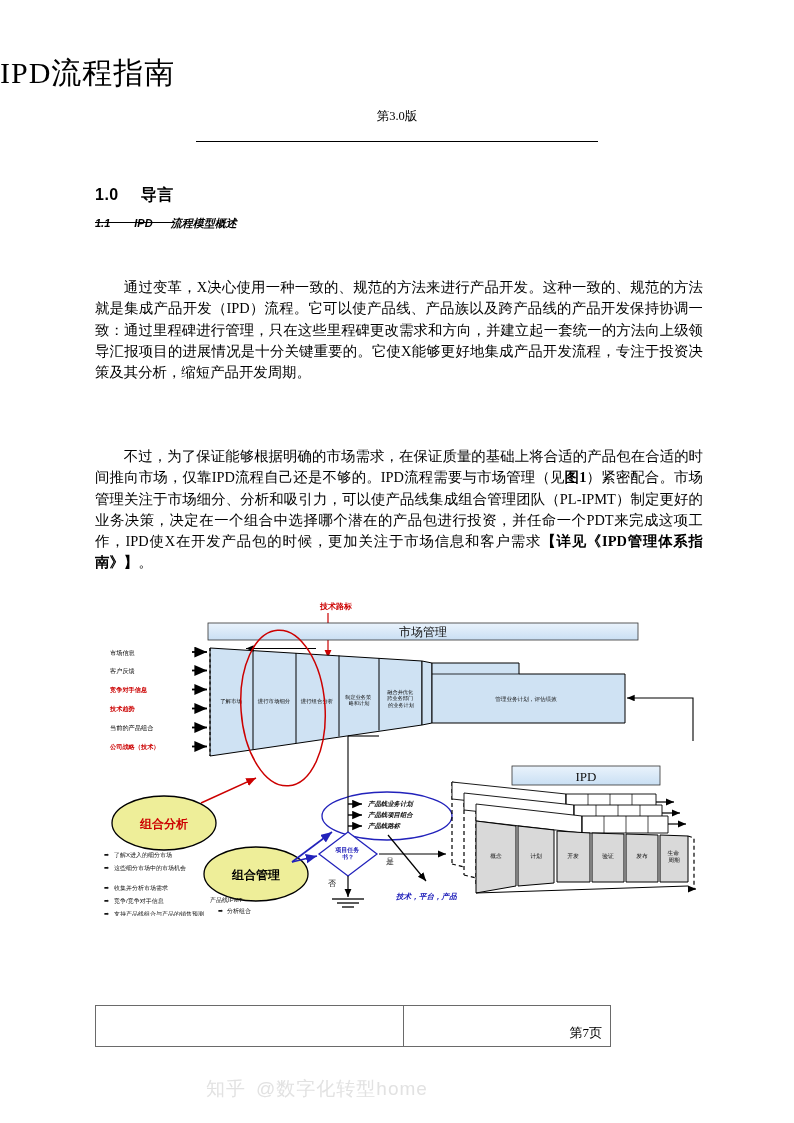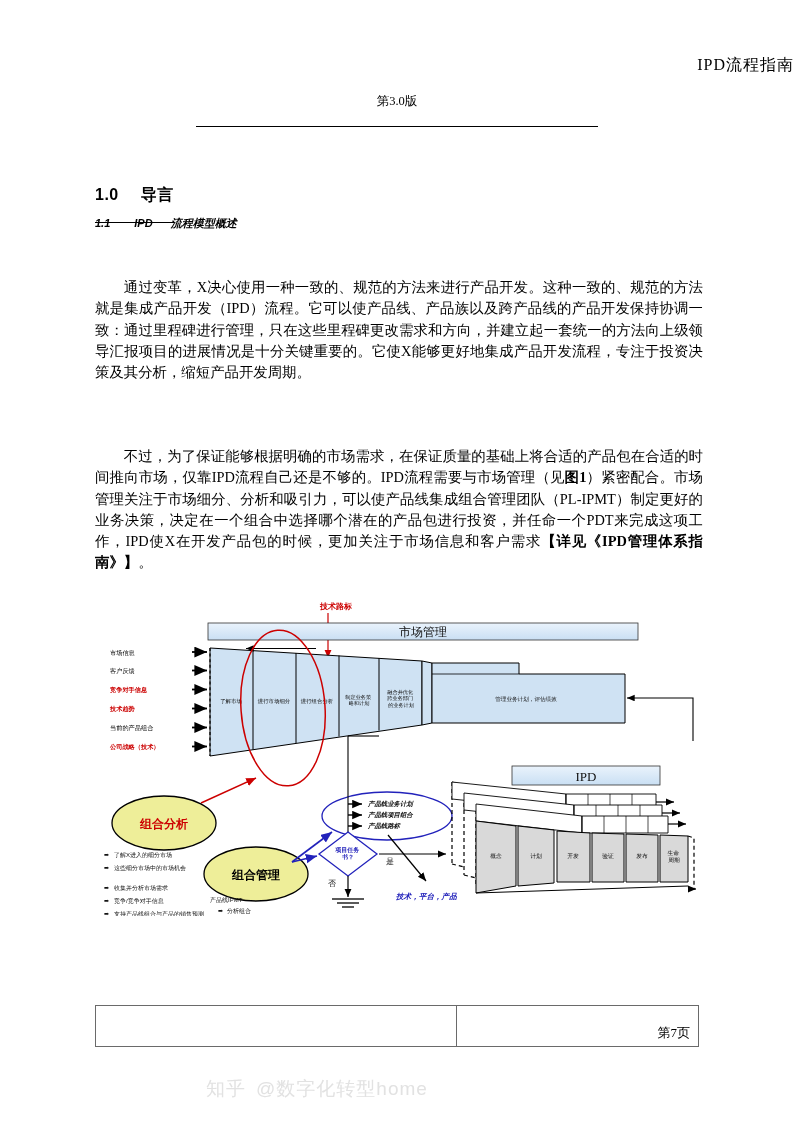--- a/index.html
+++ b/index.html
@@ -5,21 +5,21 @@
   html,body{margin:0;padding:0;}
   body{
     width:794px;height:1123px;background:#ffffff;
     font-family:"Liberation Serif","DejaVu Serif",serif;
     color:#000;position:relative;overflow:hidden;
   }
   .page{position:relative;width:794px;height:1123px;}
 
   
   .doc-title{
-    text-align:right;font-size:16px;letter-spacing:1px;
+    text-align:left;font-size:30px;letter-spacing:1px;
     padding-top:56px;line-height:1.1;
   }
   .doc-sub{
     text-align:center;font-size:12.5px;margin-top:19px;
   }
   .header-rule{
     width:402px;margin:16px auto 0 auto;border-top:1px solid #000;
   }
 
   
@@ -56,21 +56,21 @@
   }
 
   
   .figure{
     position:absolute;left:96px;top:586px;width:610px;height:330px;text-align:right;
   }
   .figure svg{display:block;}
 
   
   .footer-table{
-    position:absolute;left:95px;top:1005px;width:604px;height:42px;
+    position:absolute;left:95px;top:1005px;width:516px;height:42px;
     border:1.3px solid #6a6a6a;box-sizing:border-box;display:flex;
   }
   .footer-cell{
     box-sizing:border-box;display:flex;align-items:flex-end;
     justify-content:flex-end;padding:0 8px 4px 8px;font-size:13px;
   }
   .footer-cell.left{width:60%;border-right:1.3px solid #6a6a6a;}
   .footer-cell.right{width:40%;}
 
   .watermark{

